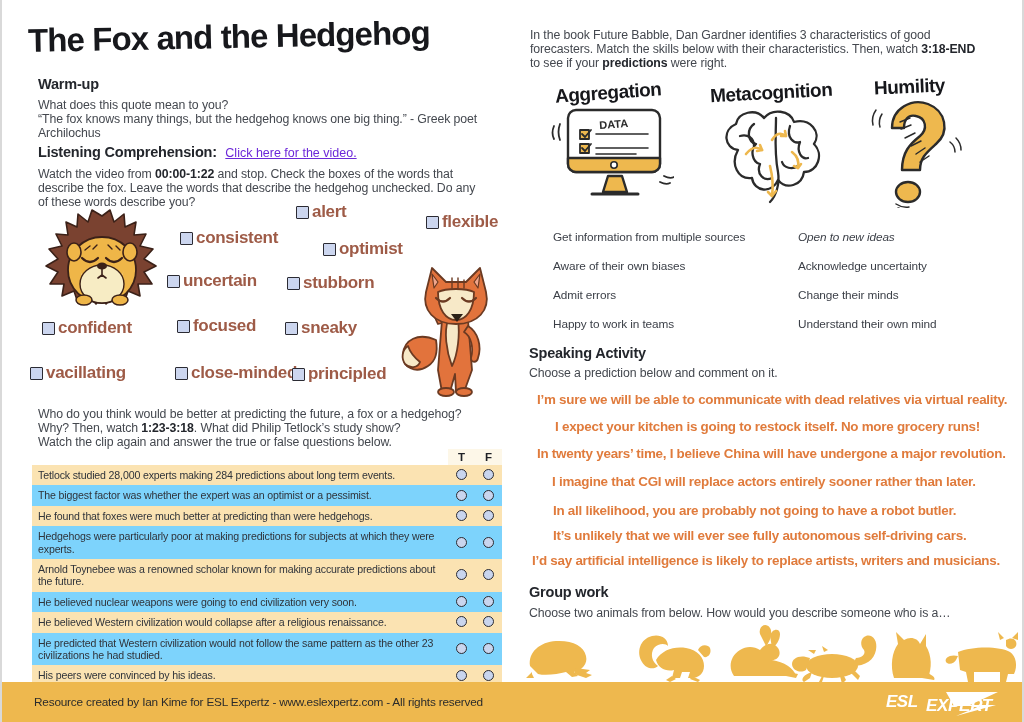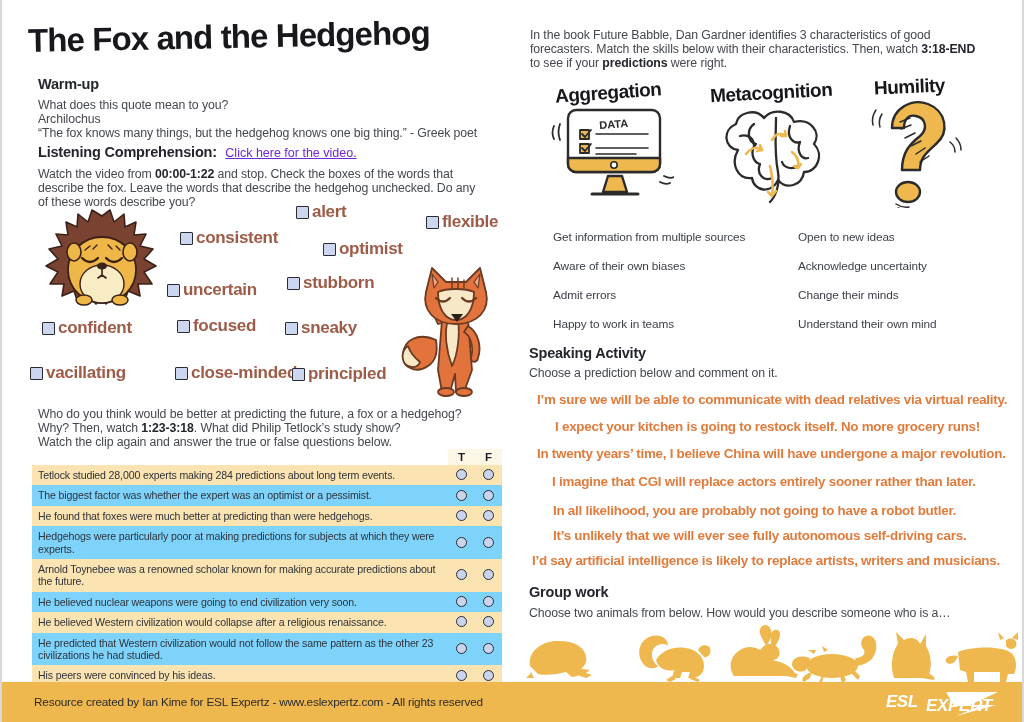--- a/index.html
+++ b/index.html
@@ -181,22 +181,22 @@
 <body>
 
 <div id="page">
 
   <div id="title" class="t">The Fox and the Hedgehog</div>
 
   <div class="t section-head" style="left:36px; top:76px;">Warm-up</div>
 
   <div class="t body-text" style="left:36px; top:98px; width:460px;">
     <div>What does this quote mean to you?</div>
+    <div>“The fox knows many things, but the hedgehog knows one big thing.” - Greek poet</div>
     <div>Archilochus</div>
-    <div>“The fox knows many things, but the hedgehog knows one big thing.” - Greek poet</div>
   </div>
 
   <div class="t" style="left:36px; top:143px;">
     <span class="section-head">Listening Comprehension:</span>
     <span class="link" style="font-size:12.5px; margin-left:4px;">Click here for the video.</span>
   </div>
 
   <div class="t body-text" style="left:36px; top:167px; width:466px;">
     <div><span>Watch the video from </span><span class="b">00:00-1:22</span><span> and stop. Check the boxes of the words that</span></div>
     <div>describe the fox. Leave the words that describe the hedgehog unchecked. Do any</div>
@@ -276,21 +276,21 @@
         <span class="wl">flexible</span>
       </div>
       <div class="wordchip" style="left: 178px; top: 228px;">
         <span class="box"></span>
         <span class="wl">consistent</span>
       </div>
       <div class="wordchip" style="left: 321px; top: 239px;">
         <span class="box"></span>
         <span class="wl">optimist</span>
       </div>
-      <div class="wordchip" style="left: 165px; top: 271px; margin-top: 9px;">
+      <div class="wordchip" style="left: 165px; top: 271px;">
         <span class="box"></span>
         <span class="wl">uncertain</span>
       </div>
       <div class="wordchip" style="left: 285px; top: 273px;">
         <span class="box"></span>
         <span class="wl">stubborn</span>
       </div>
       <div class="wordchip" style="left: 40px; top: 318px;">
         <span class="box"></span>
         <span class="wl">confident</span>
@@ -450,21 +450,21 @@
     </svg>
   </div>
 
   <div id="skills-left">
       <div class="skill" style="left: 551px; top: 230px;">Get information from multiple sources</div>
       <div class="skill" style="left: 551px; top: 259px;">Aware of their own biases</div>
       <div class="skill" style="left: 551px; top: 288px;">Admit errors</div>
       <div class="skill" style="left: 551px; top: 317px;">Happy to work in teams</div>
     </div>
   <div id="skills-right">
-      <div class="skill" style="left: 796px; top: 230px;">Open to new ideas</div>
+      <div class="skill" style="left: 796px; top: 230px; font-style: italic;">Open to new ideas</div>
       <div class="skill" style="left: 796px; top: 259px;">Acknowledge uncertainty</div>
       <div class="skill" style="left: 796px; top: 288px;">Change their minds</div>
       <div class="skill" style="left: 796px; top: 317px;">Understand their own mind</div>
     </div>
 
   <div class="t section-head" style="left:527px; top:345px;">Speaking Activity</div>
   <div class="t body-text" style="left:527px; top:366px;">Choose a prediction below and comment on it.</div>
   <div id="predictions">
       <div class="prediction" style="left: 535px; top: 392px;">I’m sure we will be able to communicate with dead relatives via virtual reality.</div>
       <div class="prediction" style="left: 553px; top: 419px;">I expect your kitchen is going to restock itself. No more grocery runs!</div>

